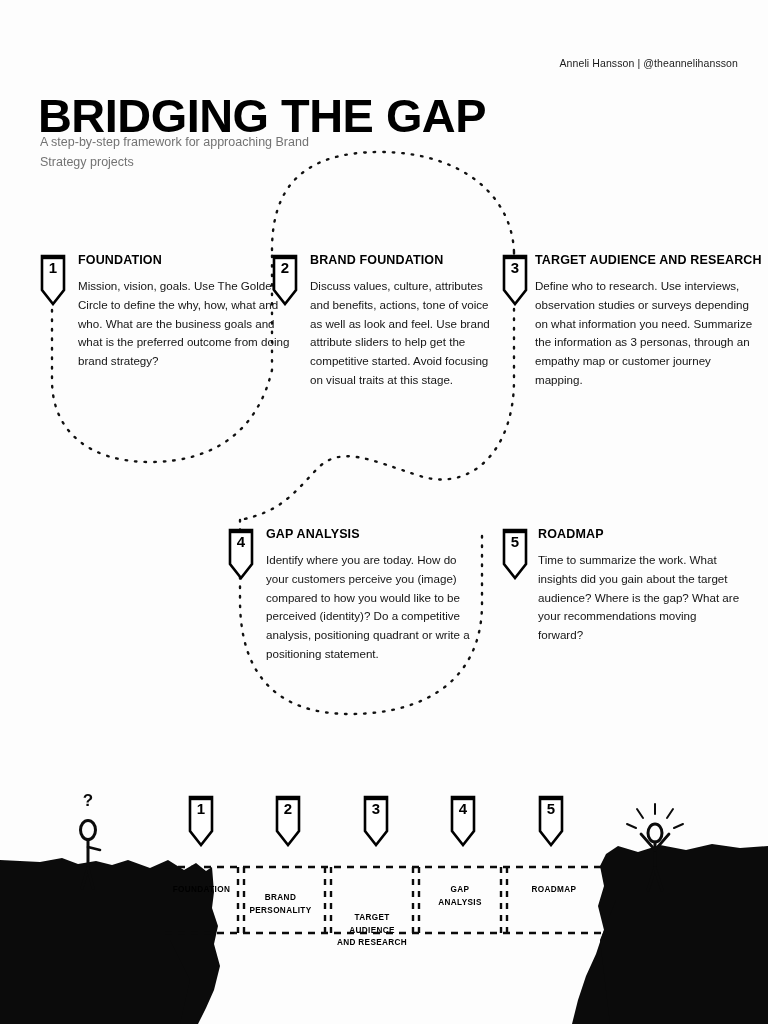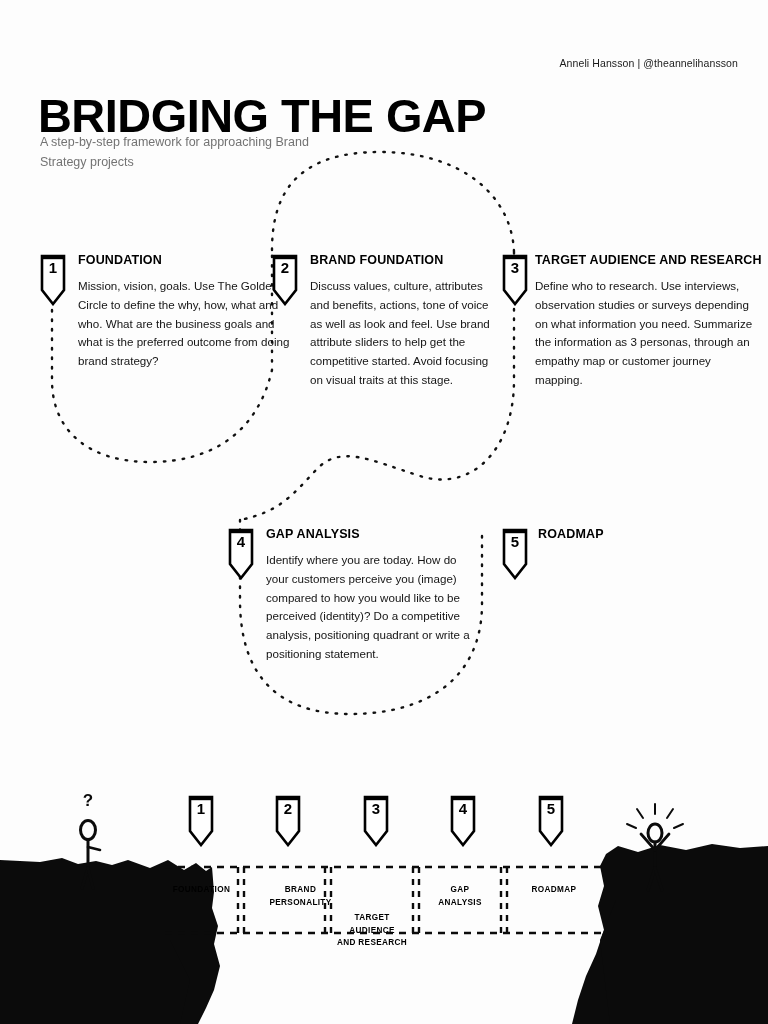--- a/index.html
+++ b/index.html
@@ -208,20 +208,21 @@
   </div>
 
   <div class="step" style="left:502px; top:528px; width:238px;">
     <svg class="pin" viewBox="0 0 26 52">
       <path d="M2,2 L24,2 L24,36 L13,50 L2,36 Z" fill="#fff" stroke="#000" stroke-width="2.6"></path>
       <rect x="2" y="2" width="22" height="3.2" fill="#000"></rect>
     </svg>
     <div class="pin-num">5</div>
     <div class="step-body" style="left:36px;">
       <p class="step-title">ROADMAP</p>
+      <p class="step-text">Time to summarize the work. What insights did you gain about the target audience? Where is the gap? What are your recommendations moving forward?</p>
     </div>
   </div>
 
   <div class="bmark" style="left:188px; top:795px;">
     <svg viewBox="0 0 26 52" width="26" height="52">
         <path d="M2,2 L24,2 L24,36 L13,50 L2,36 Z" fill="#fff" stroke="#000" stroke-width="2.6"></path>
         <rect x="2" y="2" width="22" height="3.2" fill="#000"></rect>
       </svg>
     <div class="bmark-num">1</div>
   </div>
@@ -302,18 +303,18 @@
       <line x1="325" y1="127" x2="325" y2="193"></line>
       <line x1="331" y1="127" x2="331" y2="193"></line>
       <line x1="413" y1="127" x2="413" y2="193"></line>
       <line x1="419" y1="127" x2="419" y2="193"></line>
       <line x1="501" y1="127" x2="501" y2="193"></line>
       <line x1="507" y1="127" x2="507" y2="193"></line>
     </g>
   </svg>
 
   <div class="bridge-label" style="left:165px; width:73px;">FOUNDATION</div>
-  <div class="bridge-label" style="left:260px; width:81px;">BRAND<br>PERSONALITY</div>
+  <div class="bridge-label" style="left:240px; width:81px;margin-top:8px;">BRAND<br>PERSONALITY</div>
   <div class="bridge-label" style="left:331px; width:82px;margin-top:28px;">TARGET AUDIENCE<br>AND RESEARCH</div>
   <div class="bridge-label" style="left:419px; width:82px;">GAP<br>ANALYSIS</div>
   <div class="bridge-label" style="left:507px; width:94px;">ROADMAP</div>
 
 </div>
 
 </body></html>

